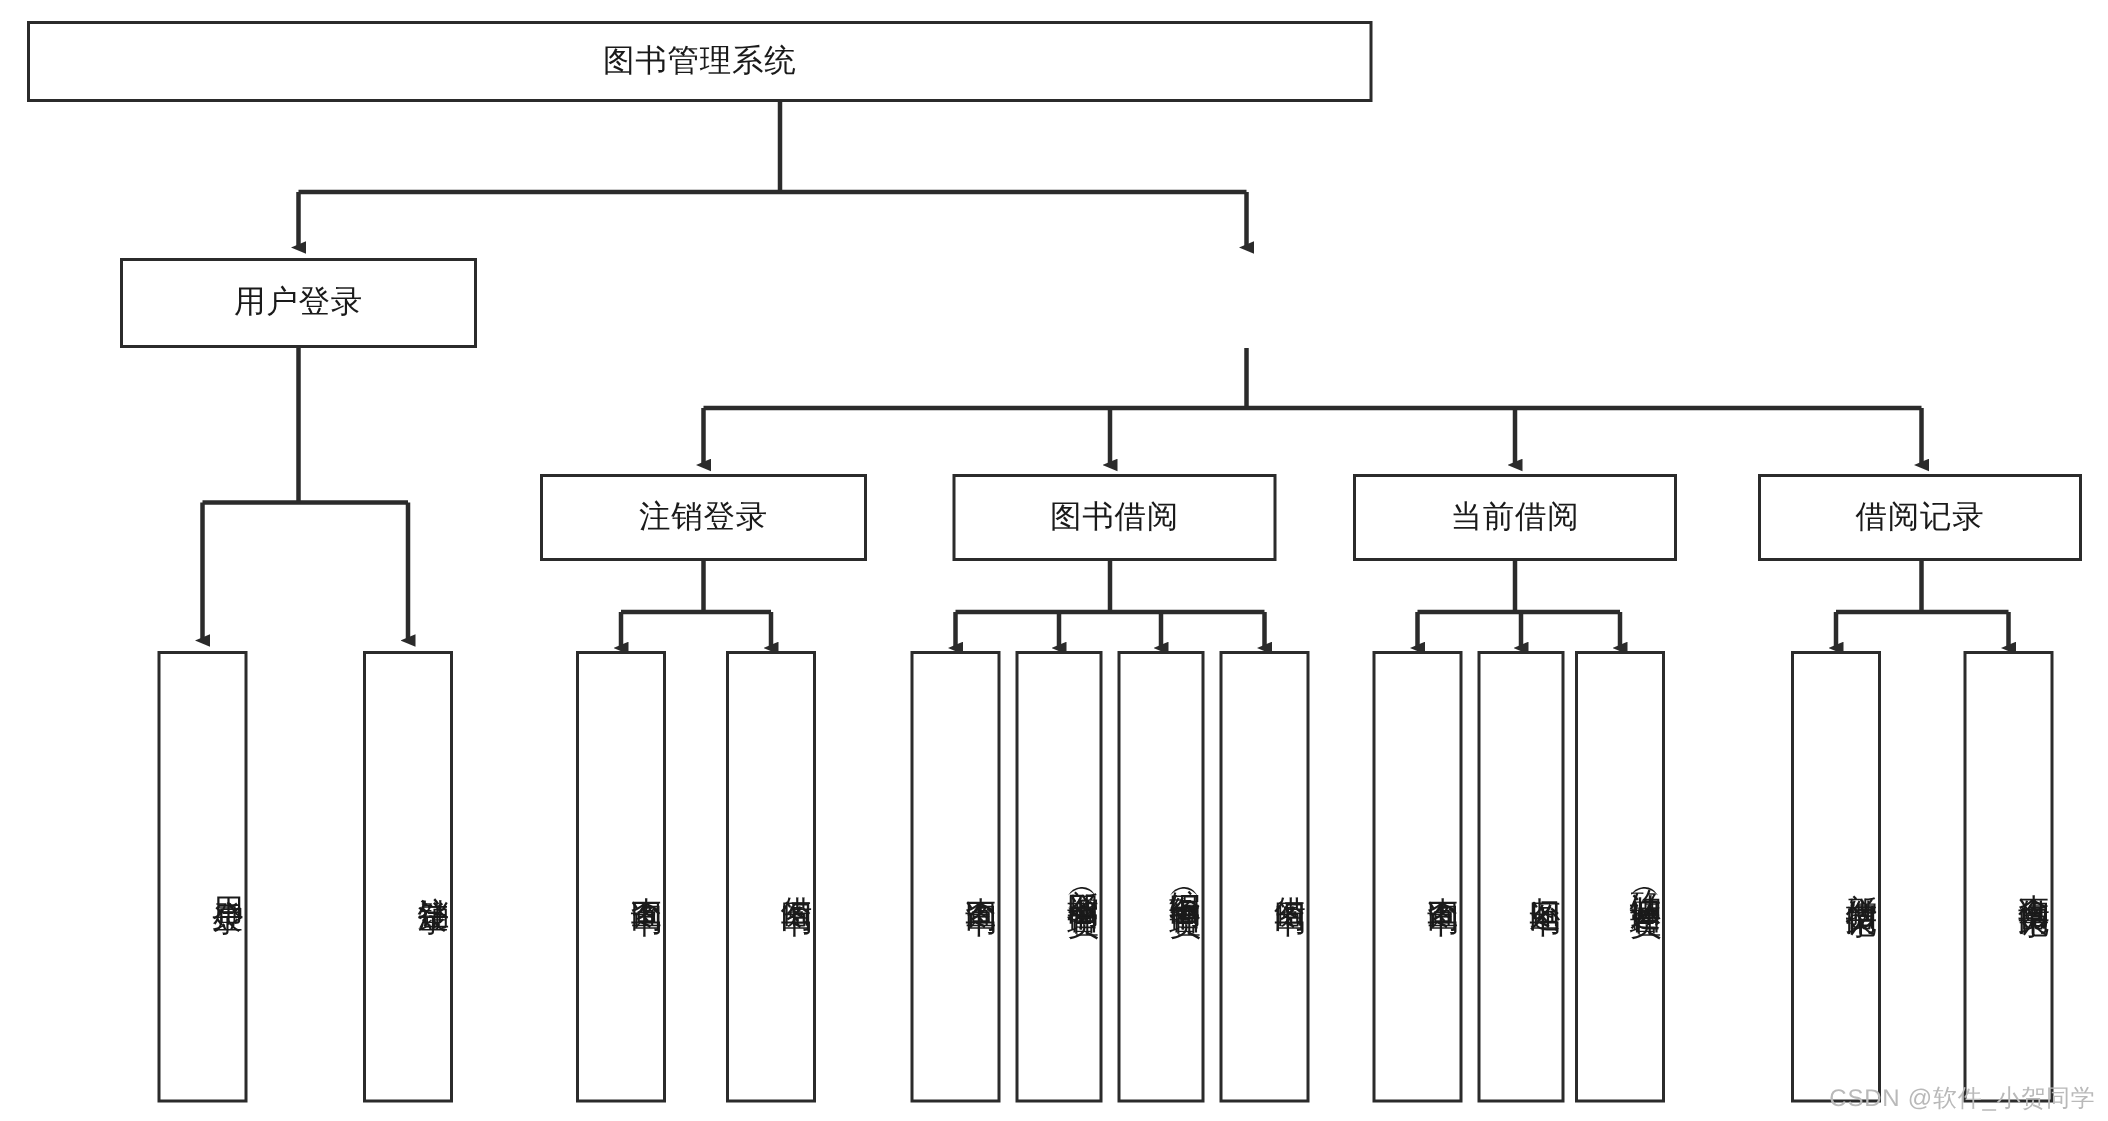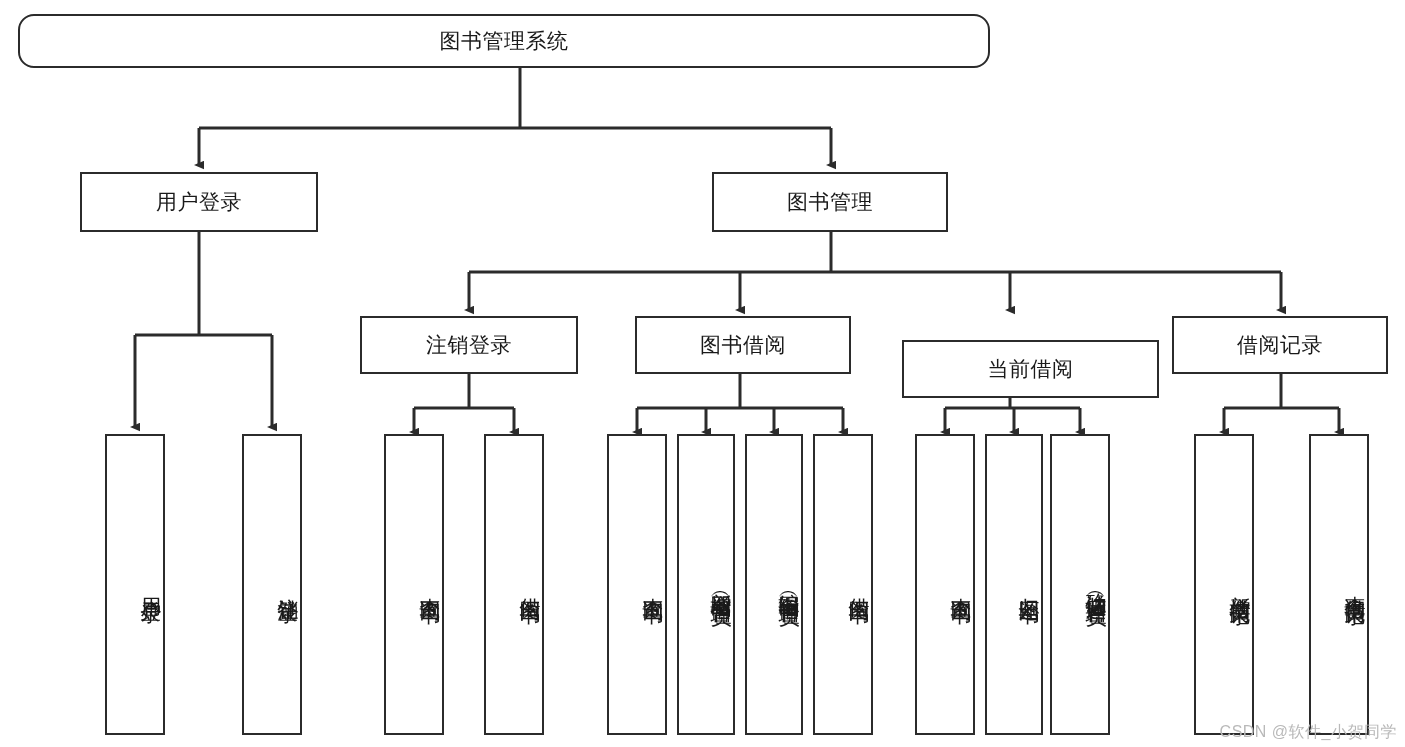--- a/index.html
+++ b/index.html
@@ -123,38 +123,35 @@
       <path d="M1014,408 L1014,432" marker-end="url(#arrow)"></path>
       <path d="M1080,408 L1080,432" marker-end="url(#arrow)"></path>
 
       <path d="M1281,374 L1281,408"></path>
       <path d="M1224,408 L1339,408"></path>
       <path d="M1224,408 L1224,432" marker-end="url(#arrow)"></path>
       <path d="M1339,408 L1339,432" marker-end="url(#arrow)"></path>
     </g>
   </svg>
 
-  <div class="node horiz" style="left:18px; top:14px; width:972px; height:54px;border-radius:16px;">
+  <div class="node horiz" style="left:18px; top:14px; width:897px; height:54px;">
     <span>图书管理系统</span>
   </div>
 
   <div class="node horiz" style="left:80px; top:172px; width:238px; height:60px;">
     <span>用户登录</span>
   </div>
-  <div class="node horiz" style="left:712px; top:172px; width:236px; height:60px;">
-    <span>图书管理</span>
-  </div>
 
   <div class="node horiz" style="left:360px; top:316px; width:218px; height:58px;">
     <span>注销登录</span>
   </div>
   <div class="node horiz" style="left:635px; top:316px; width:216px; height:58px;">
     <span>图书借阅</span>
   </div>
-  <div class="node horiz" style="left:902px; top:316px; width:257px; height:58px;margin-top:24px;">
+  <div class="node horiz" style="left:902px; top:316px; width:216px; height:58px;">
     <span>当前借阅</span>
   </div>
   <div class="node horiz" style="left:1172px; top:316px; width:216px; height:58px;">
     <span>借阅记录</span>
   </div>
 
   <div class="node vert" style="left:105px; top:434px; width:60px; height:301px;">
     <span class="vtext">用户登录</span>
   </div>
   <div class="node vert" style="left:242px; top:434px; width:60px; height:301px;">

